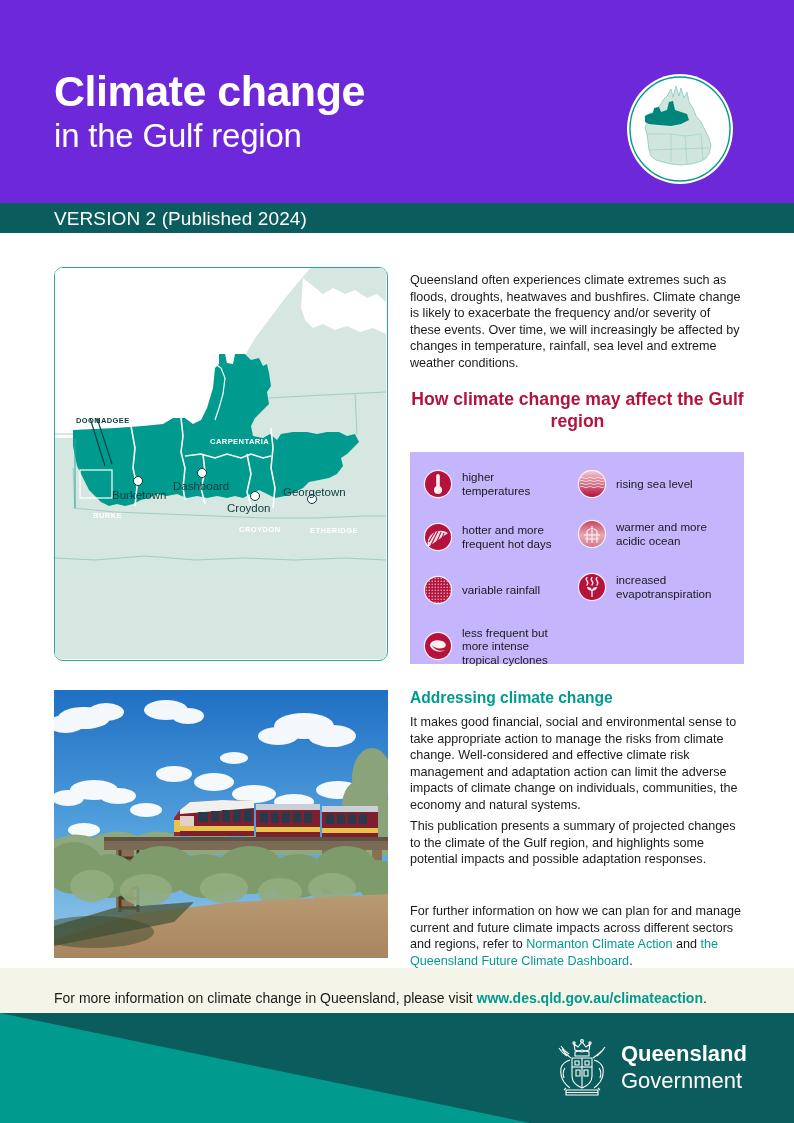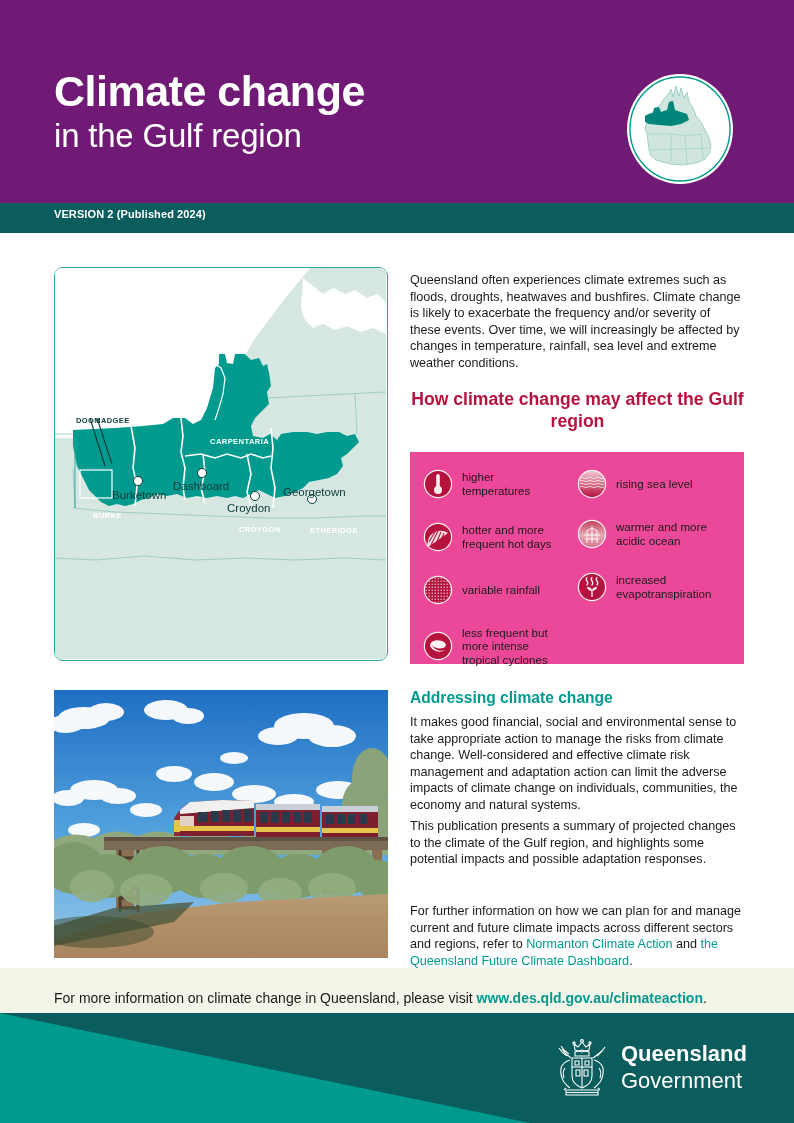--- a/index.html
+++ b/index.html
@@ -7,21 +7,21 @@
   body {
     font-family: "Liberation Sans", sans-serif;
     background:#ffffff;
     position:relative;
     overflow:hidden;
   }
 
   
   .header {
     position:absolute; left:0; top:0; width:794px; height:203px;
-    background:#701a75;
+    background:#6d28d9;
   }
   .header-title {
     position:absolute; left:54px; top:66px;
     color:#ffffff;
   }
   .header-title .line1 {
     font-size:43px; font-weight:bold; line-height:50px;
     letter-spacing:-0.5px;
   }
   .header-title .line2 {
@@ -32,21 +32,21 @@
     position:absolute; left:623px; top:72px; width:114px; height:114px;
   }
 
   
   .version-band {
     position:absolute; left:0; top:203px; width:794px; height:30px;
     background:#0b5c5c;
   }
   .version-text {
     position:absolute; left:54px; top:208px;
-    color:#ffffff; font-size:11px; font-weight:bold;
+    color:#ffffff; font-size:19px; font-weight:normal;
     letter-spacing:0.1px;
   }
 
   
   .map-frame {
     position:absolute; left:54px; top:267px; width:334px; height:394px;
     border:1.6px solid #2aa89c; border-radius:9px;
     background:#ffffff; overflow:hidden;
   }
   .map-frame svg { display:block; }
@@ -59,21 +59,21 @@
   .affect-heading {
     position:absolute; left:410px; top:388px; width:335px;
     font-size:17.6px; font-weight:bold; line-height:22px;
     color:#b5123e;
     text-align:center;
   }
 
   
   .icon-panel {
     position:absolute; left:410px; top:452px; width:334px; height:212px;
-    background:#ec4899;
+    background:#c4b5fd;
     text-decoration:underline;
   }
   .icon-col { position:absolute; top:10px; }
   .icon-col.left { left:12px; width:160px; }
   .icon-col.right { left:166px; width:168px; }
   .icon-row {
     display:flex; align-items:center; margin-bottom:6px;
   }
   .icon-row .bubble {
     flex:0 0 auto; width:32px; height:32px; margin-right:8px;

